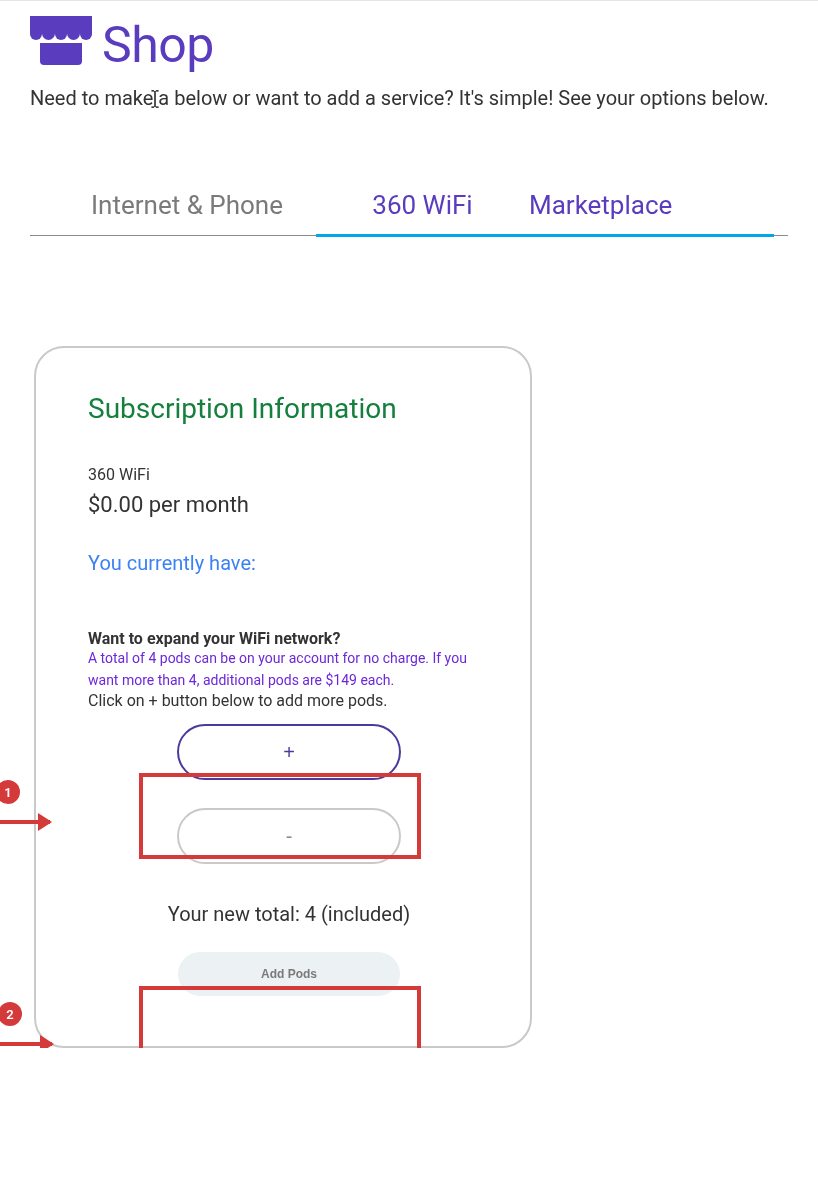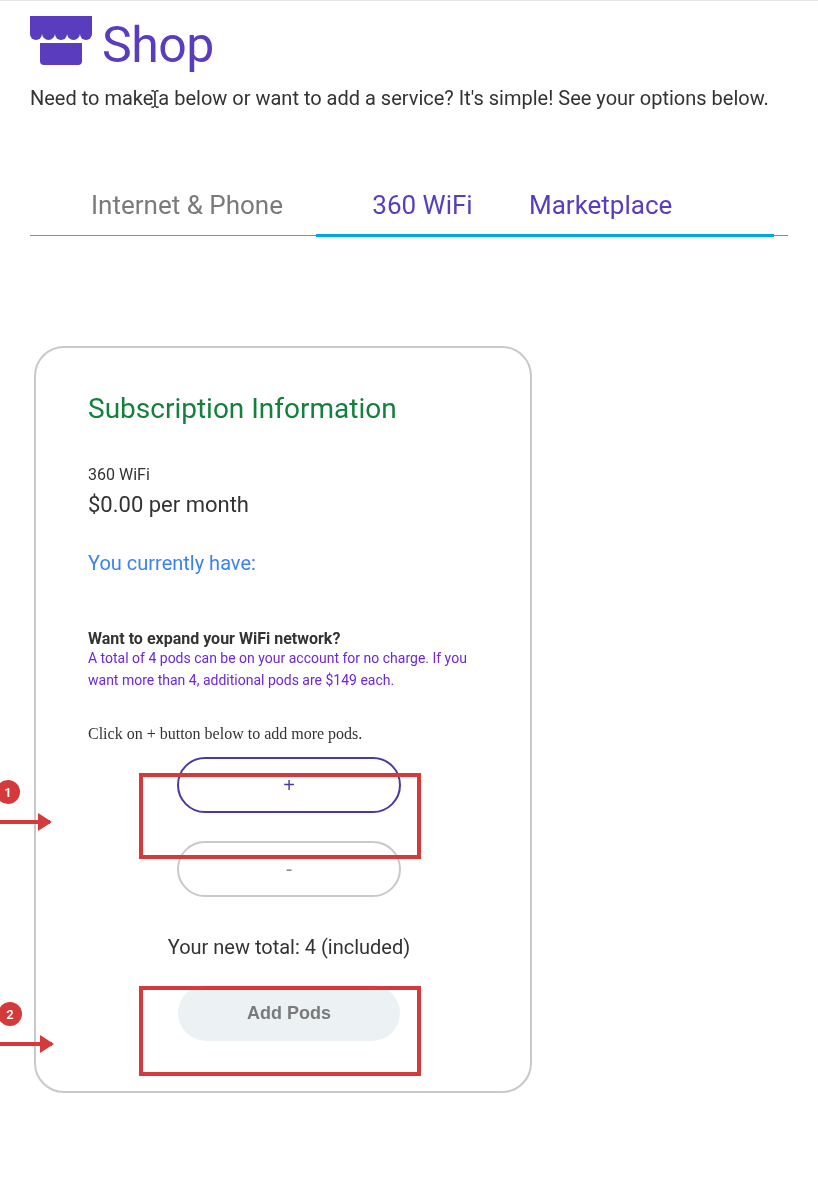--- a/index.html
+++ b/index.html
@@ -137,24 +137,22 @@
       font-size: 16px;
       font-weight: 700;
       color: #333;
     }
     .expand-desc {
       font-size: 14px;
       color: #6d28d9;
       line-height: 1.55;
     }
     .instruction {
-      margin-top: 34px;
       font-size: 16px;
       color: #333;
-      font-family: Liberation Serif, serif;
     }
     .button-col {
       margin-top: 14px;
     }
     .pill-btn {
       display: block;
       width: 224px;
       height: 56px;
       border-radius: 28px;
       background: #ffffff;
@@ -173,26 +171,26 @@
     }
     .total-line {
       margin-top: 38px;
       text-align: center;
       font-size: 20px;
       color: #333;
     }
     .add-pods-btn {
       display: block;
       width: 222px;
-      height: 56px;
+      height: 44px;
       border-radius: 28px;
       border: none;
       background: #ecf1f3;
       color: #7a7a7a;
-      font-size: 18px;
+      font-size: 12px;
       font-weight: 600;
       margin: 26px auto 0;
       cursor: pointer;
     }
     .annotation {
       position: absolute;
       display: flex;
       align-items: center;
       gap: 6px;
       pointer-events: none;

